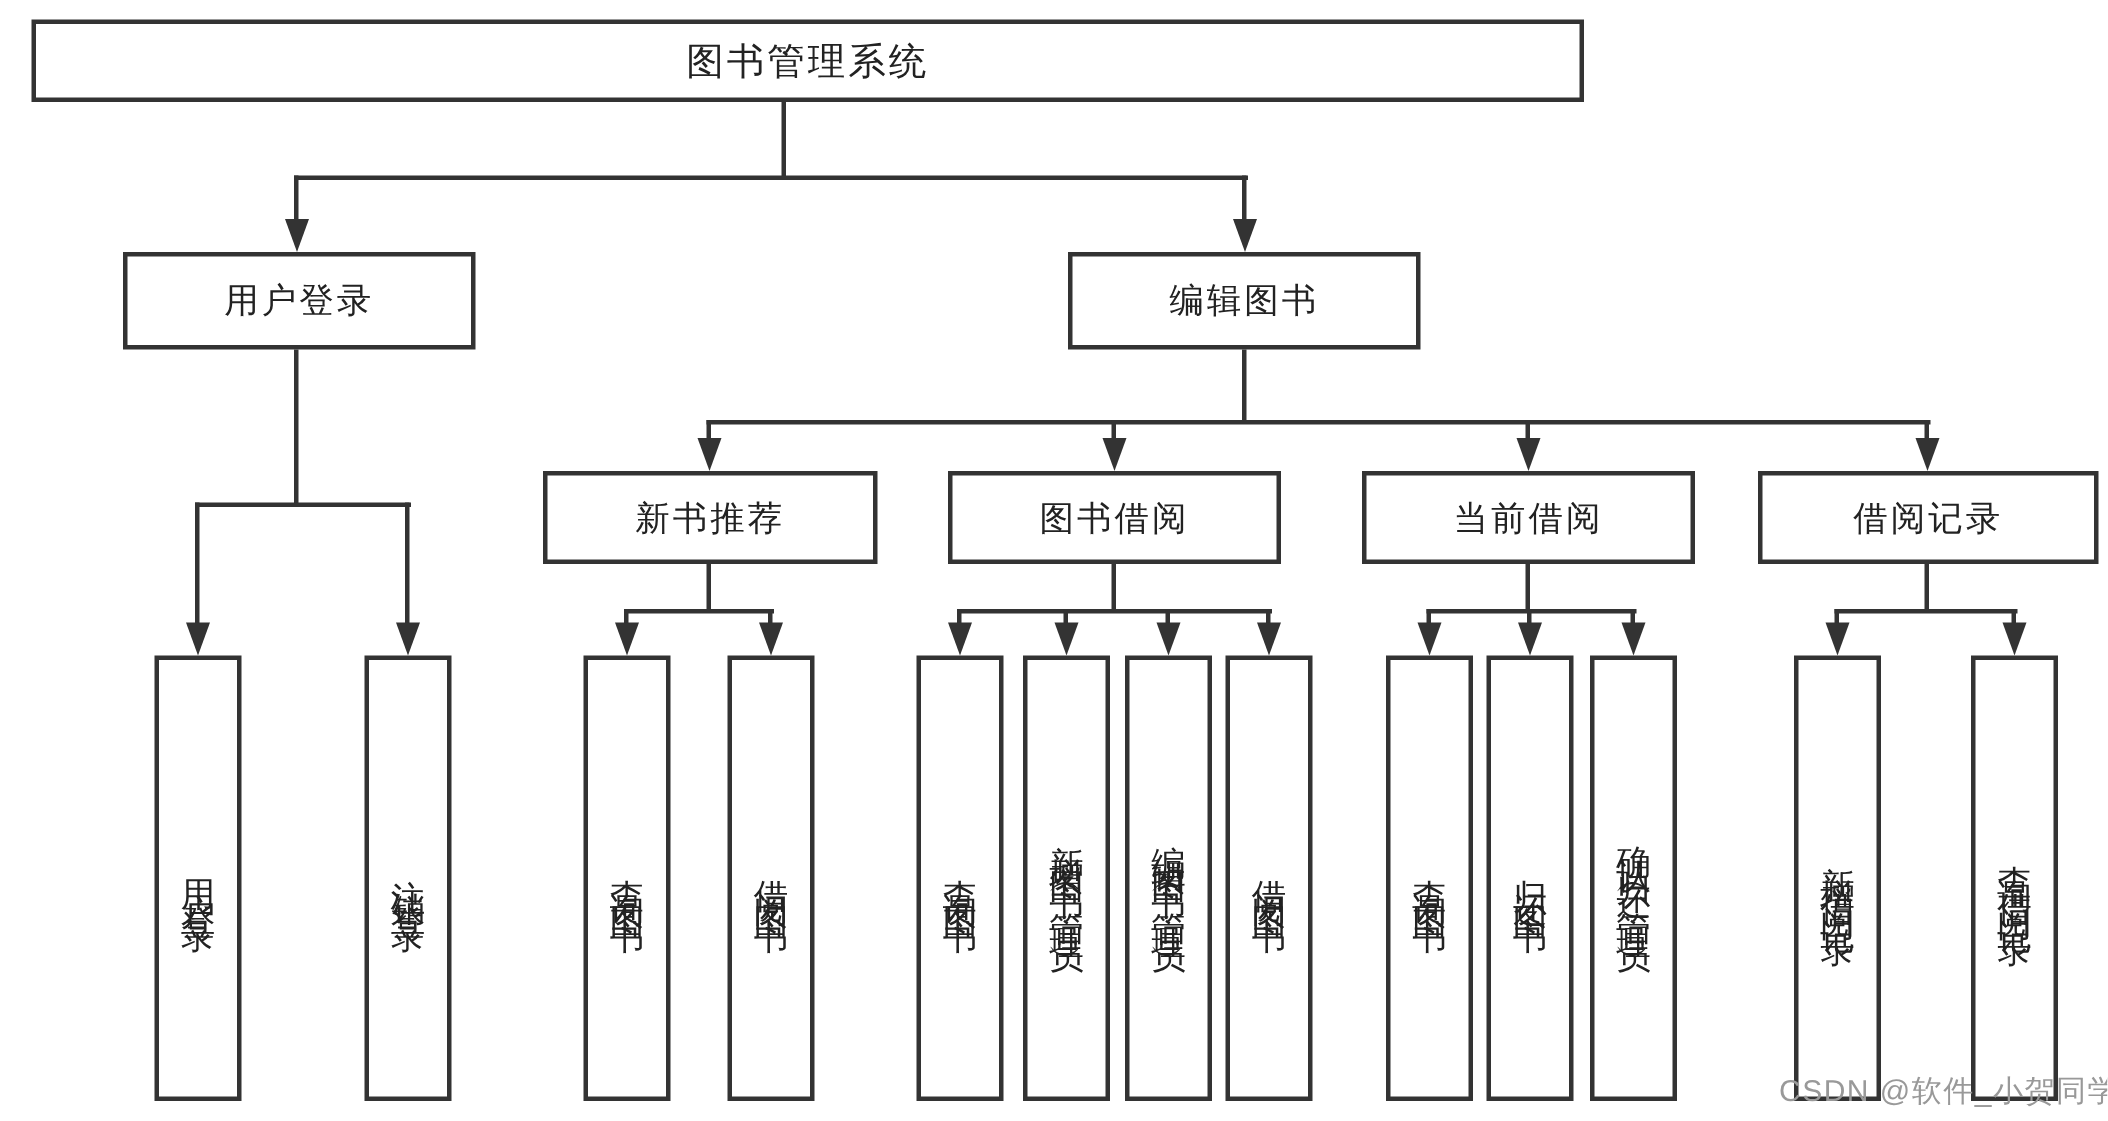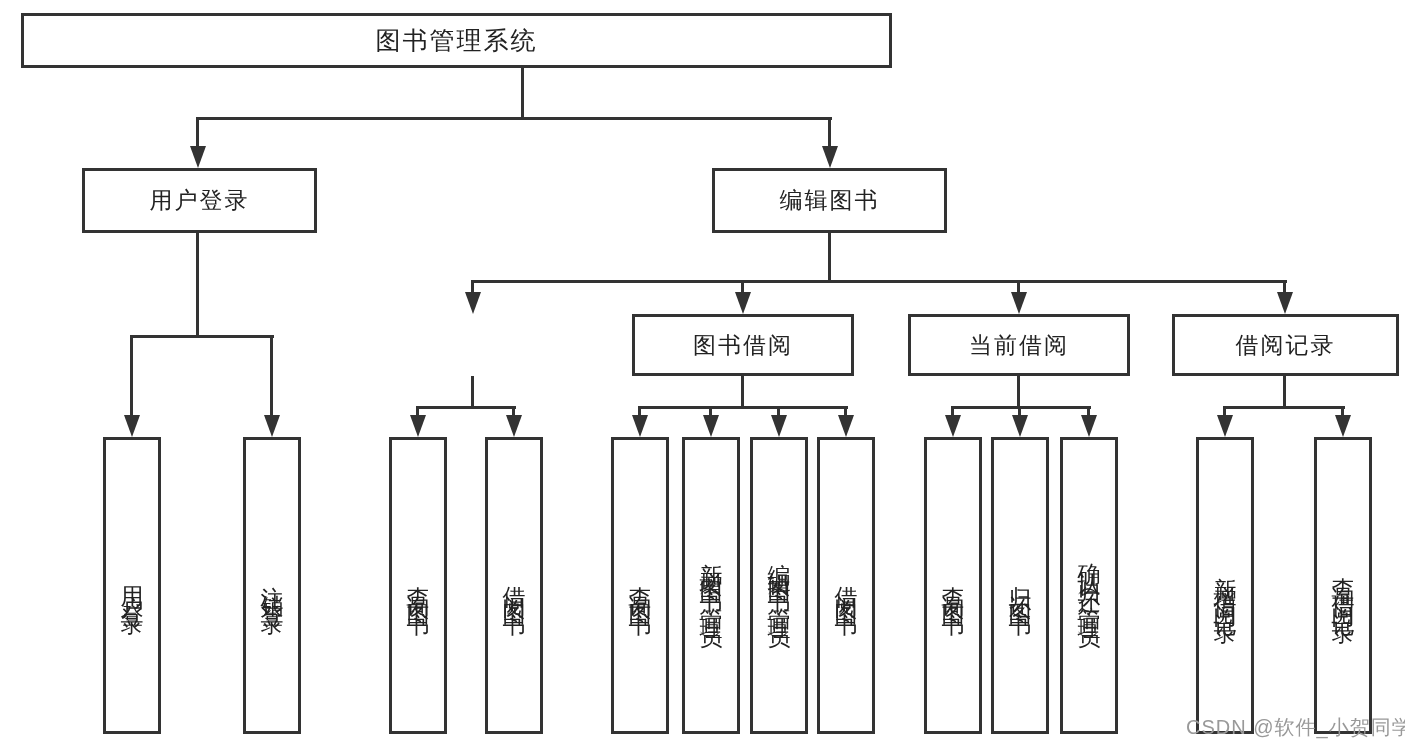--- a/index.html
+++ b/index.html
@@ -36,31 +36,34 @@
   .watermark{
     position:absolute;left:1186px;top:714px;z-index:5;
     font-size:20px;color:var(--wm);white-space:nowrap;letter-spacing:1px;
   }
 </style>
 </head>
 <body>
 
 <div class="canvas">
 
-  <div class="box top" style="left:21px;top:13px;width:871px;height:55px;">
+  <div class="box top" style="left:21px;top:13px;width:1035px;height:55px;">
     <span class="lbl">图书管理系统</span>
   </div>
 
   <div class="box" style="left:82px;top:168px;width:235px;height:65px;">
     <span class="lbl">用户登录</span>
   </div>
   <div class="box" style="left:712px;top:168px;width:235px;height:65px;">
     <span class="lbl">编辑图书</span>
   </div>
 
+  <div class="box" style="left:362px;top:314px;width:223px;height:62px;">
+    <span class="lbl">新书推荐</span>
+  </div>
   <div class="box" style="left:908px;top:314px;width:222px;height:62px;">
     <span class="lbl">当前借阅</span>
   </div>
   <div class="box" style="left:632px;top:314px;width:222px;height:62px;">
     <span class="lbl">图书借阅</span>
   </div>
   <div class="box" style="left:1172px;top:314px;width:227px;height:62px;">
     <span class="lbl">借阅记录</span>
   </div>
 

